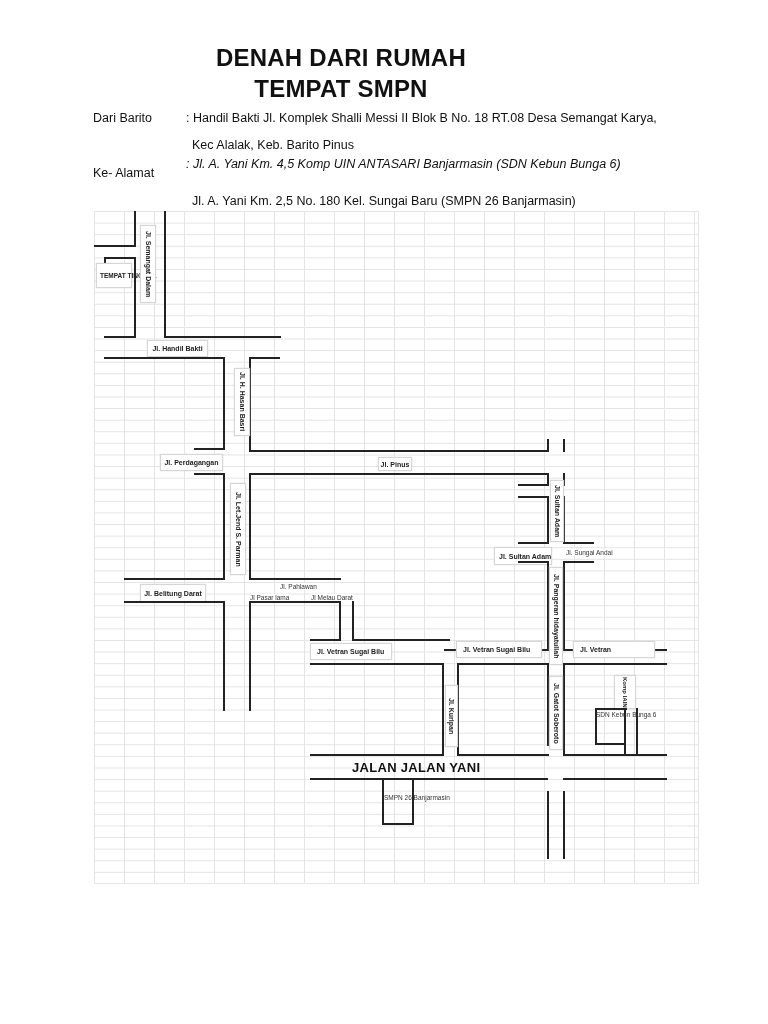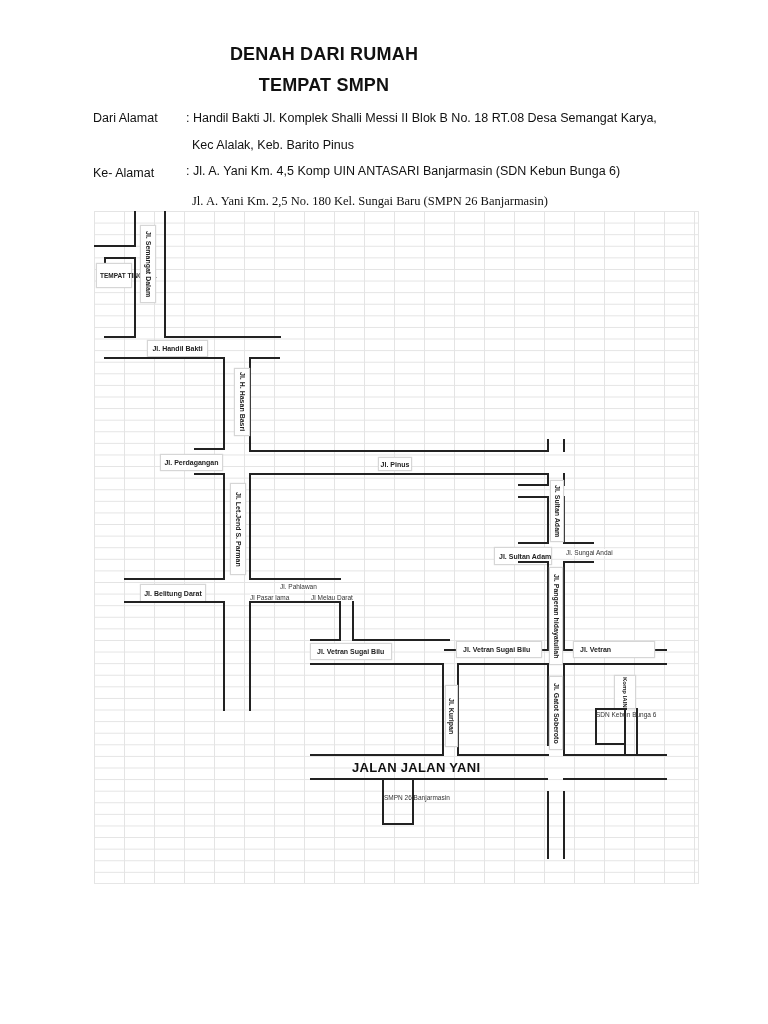--- a/index.html
+++ b/index.html
@@ -1,19 +1,19 @@
 <!DOCTYPE html>
 <html><head>
 <meta charset="utf-8">
 <style>
   html, body { margin: 0; padding: 0; background: #ffffff; }
   body { width: 768px; height: 1024px; position: relative; overflow: hidden;
          font-family: "Liberation Sans", "DejaVu Sans", sans-serif; color: #111; }
-  .title { position: absolute; left: 0; width: 648px; text-align: center;
-           font-weight: bold; font-size: 18px; letter-spacing: 0.2px; }
+  .title { position: absolute; left: 17px; width: 648px; text-align: center;
+           font-weight: bold; font-size: 24px; letter-spacing: 0.2px; }
   .info { position: absolute; font-size: 12.5px; color: #111; white-space: nowrap; }
   .map { position: absolute; left: 94px; top: 211px; width: 604px; height: 672px;
          background-color: #fff;
          background-image:
            linear-gradient(to right, #e4e4e4 1px, transparent 1px),
            linear-gradient(to bottom, #e4e4e4 1px, transparent 1px);
          background-size: 30px 11.6px, 30px 11.6px;
          border-right: 1px solid #e6e6e6; border-bottom: 1px solid #e6e6e6; }
   .road-line { position: absolute; background: #222; }
   .h { height: 2px; }
@@ -25,26 +25,26 @@
   .lbl-plain { position: absolute; font-size: 7px; color: #333; white-space: nowrap; background: #fff; }
   .vert { writing-mode: vertical-rl; }
   .big-road { position: absolute; font-size: 13px; font-weight: bold; color: #111; letter-spacing: 0.3px; }
 </style>
 </head>
 <body>
 
 <div class="title" style="top:44px;">DENAH DARI RUMAH</div>
 <div class="title" style="top:75px;">TEMPAT SMPN</div>
 
-<div class="info" style="left:93px; top:111px;">Dari Alamat</div>
+<div class="info" style="left:93px; top:111px;">Dari Barito</div>
 <div class="info" style="left:186px; top:111px;text-align:center;">: Handil Bakti Jl. Komplek Shalli Messi II Blok B No. 18 RT.08 Desa Semangat Karya,</div>
 <div class="info" style="left:192px; top:138px;">Kec Alalak, Keb. Barito Pinus</div>
 <div class="info" style="left:93px; top:166px;">Ke- Alamat</div>
-<div class="info" style="left:186px; top:164px;">: Jl. A. Yani Km. 4,5 Komp UIN ANTASARI Banjarmasin (SDN Kebun Bunga 6)</div>
-<div class="info" style="left:192px; top:194px;font-family:Liberation Serif, serif;">Jl. A. Yani Km. 2,5 No. 180 Kel. Sungai Baru (SMPN 26 Banjarmasin)</div>
+<div class="info" style="left:186px; top:157px;font-style:italic;">: Jl. A. Yani Km. 4,5 Komp UIN ANTASARI Banjarmasin (SDN Kebun Bunga 6)</div>
+<div class="info" style="left:192px; top:194px;">Jl. A. Yani Km. 2,5 No. 180 Kel. Sungai Baru (SMPN 26 Banjarmasin)</div>
 
 <div class="map">
 
   <div class="road-line v" style="left:40px; top:0; height:35px;"></div>
   <div class="road-line h" style="left:0; top:34px; width:42px;"></div>
   <div class="road-line h" style="left:10px; top:46px; width:32px;"></div>
   <div class="road-line v" style="left:10px; top:46px; height:8px;"></div>
   <div class="road-line v" style="left:40px; top:46px; height:81px;"></div>
   <div class="road-line h" style="left:10px; top:125px; width:32px;"></div>
   <div class="road-line v" style="left:70px; top:0; height:127px;"></div>

